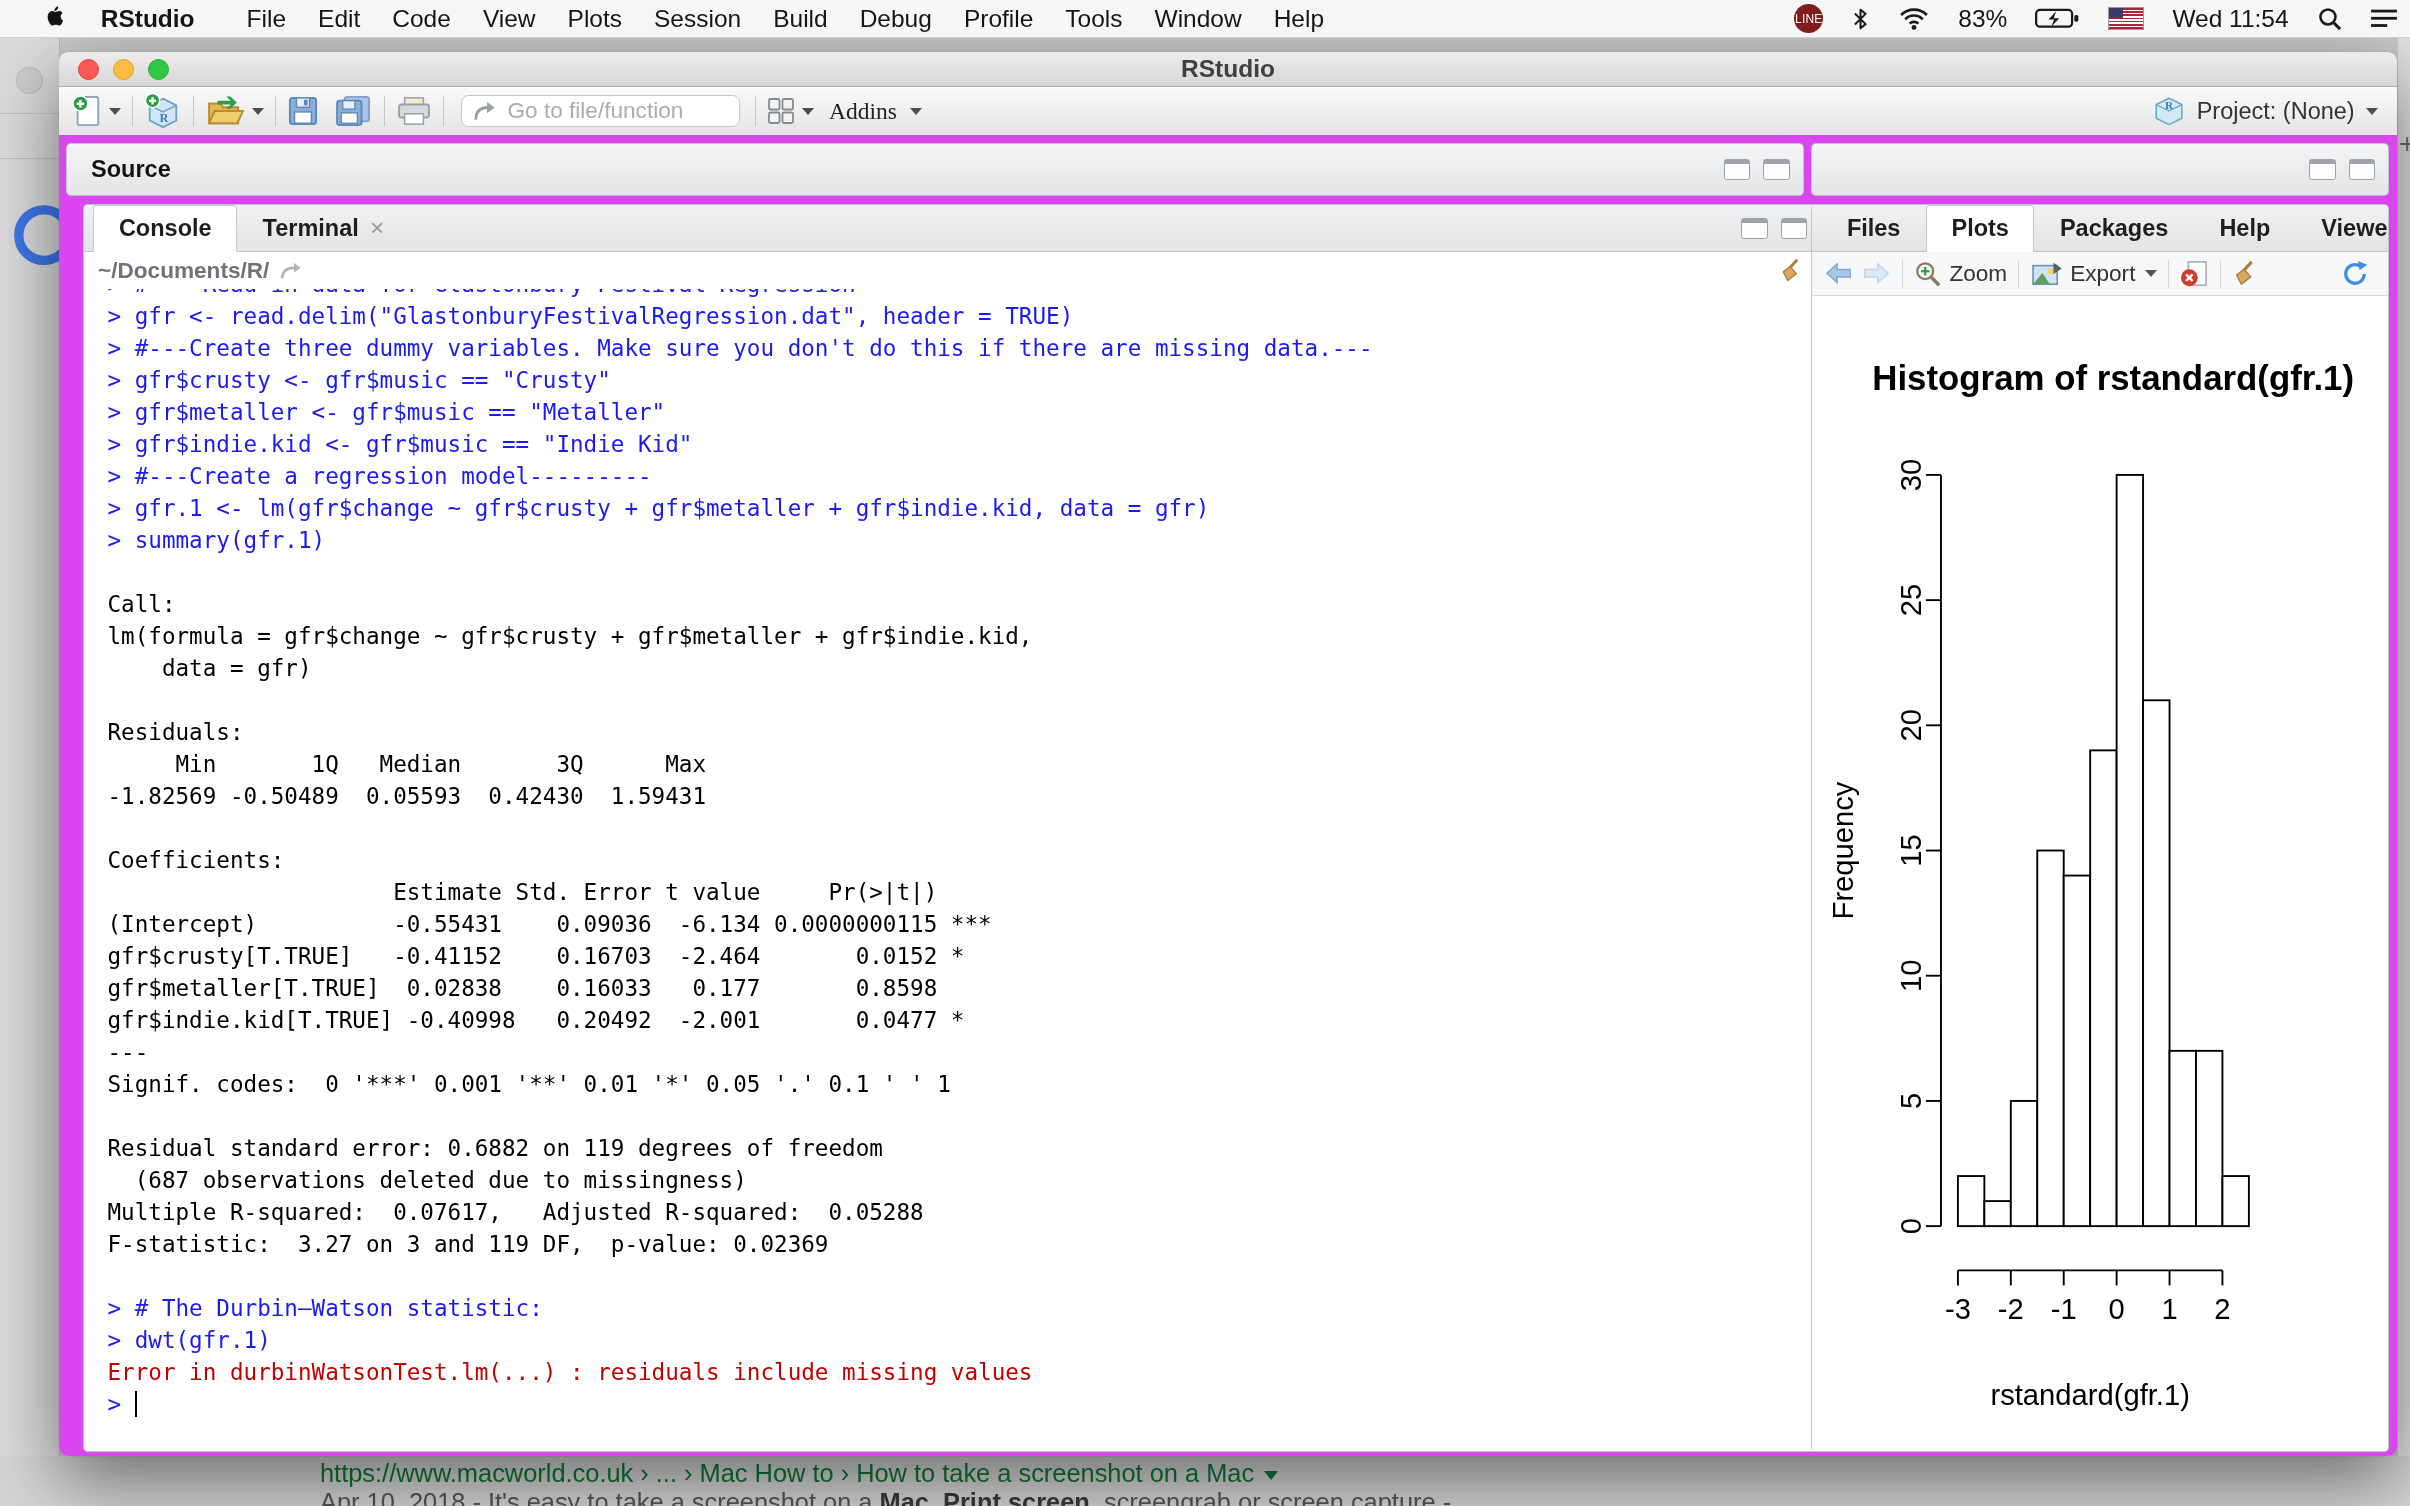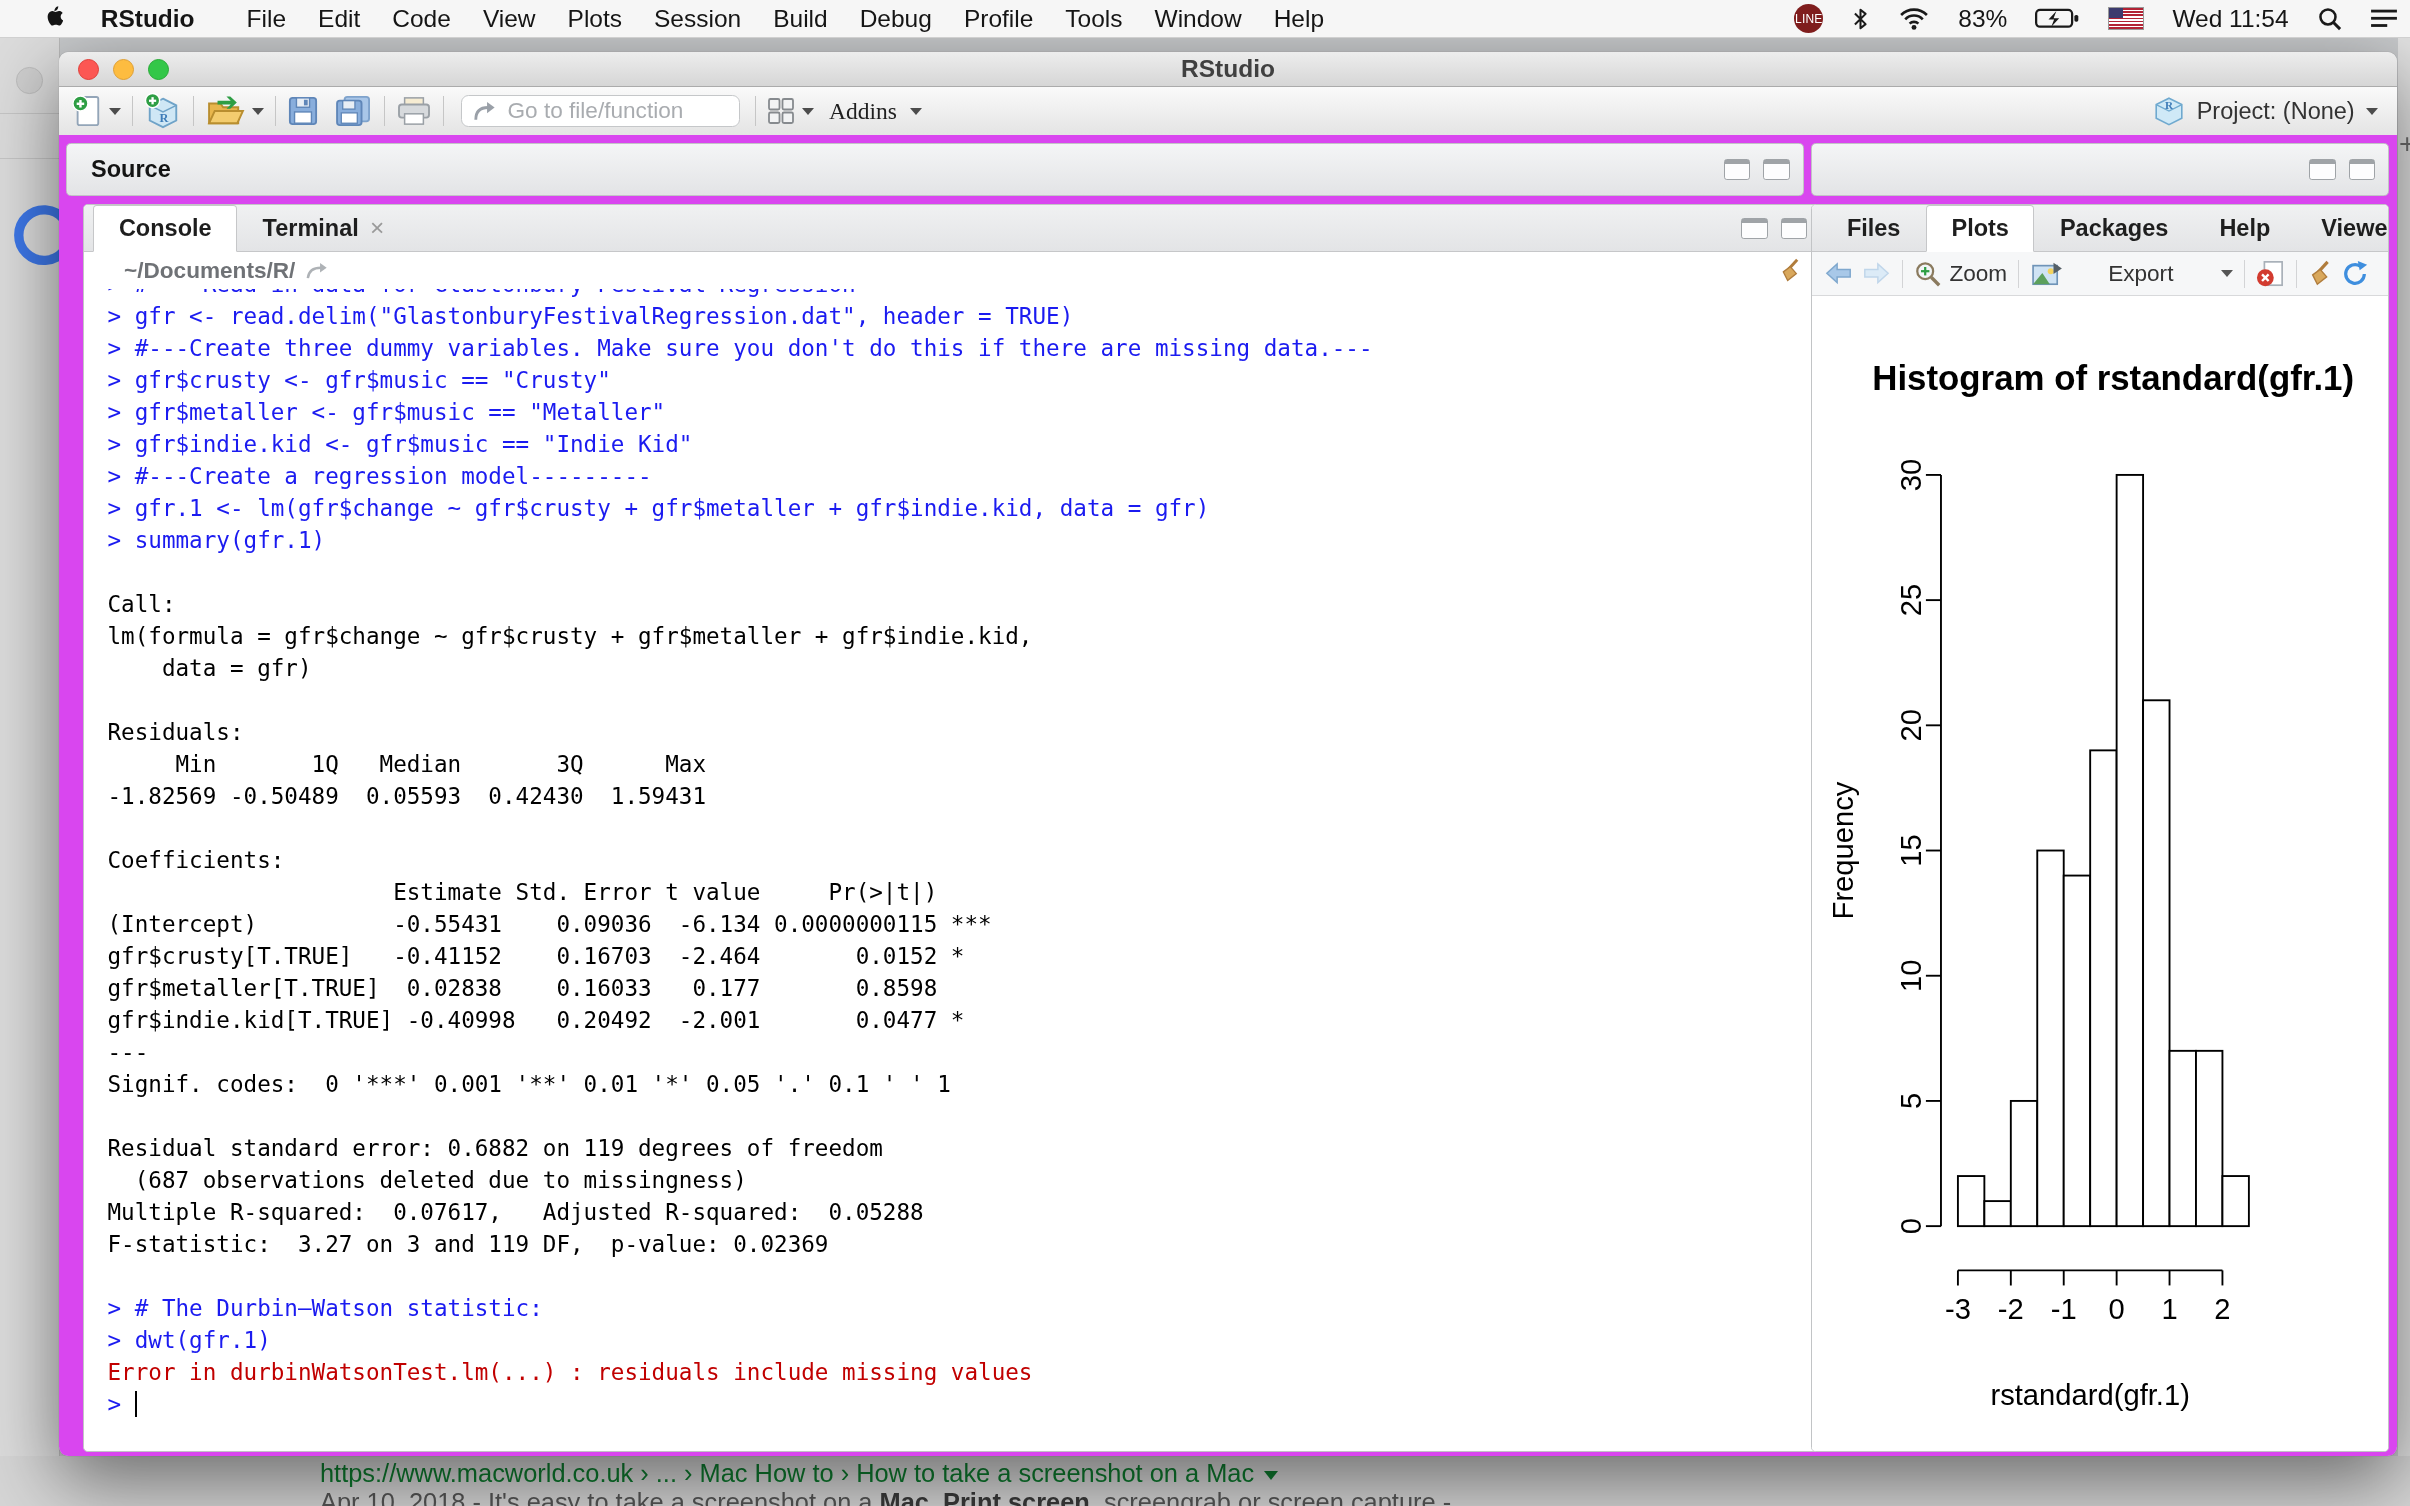--- a/index.html
+++ b/index.html
@@ -90,21 +90,21 @@
   .hdr-tab.sep{border-left:0.9px solid #cbcdd0;}
   
   .tabstrip{height:46px;background:linear-gradient(#f0f1f2,#e3e4e6);border-bottom:0.9px solid #c6c7c9;
     display:flex;align-items:stretch;padding-left:9.4px;flex:none;}
   .tab{font-size:23.5px;font-weight:700;color:#1e1e1e;padding:0 24.5px;display:flex;align-items:center;
     border:0.9px solid transparent;}
   .tab.active{background:#fff;border:0.9px solid #c6c7c9;border-bottom-color:#fff;margin-bottom:-0.9px;
     border-radius:3.8px 3.8px 0 0;}
   .tab .x{color:#9a9a9a;font-weight:400;margin-left:11.3px;font-size:24.5px;}
   
-  .pathrow{height:37px;background:#fff;display:flex;align-items:center;padding-left:40px;flex:none;}
+  .pathrow{height:37px;background:#fff;display:flex;align-items:center;padding-left:14px;flex:none;}
   .path{font-size:22.6px;font-weight:700;color:#6f7276;}
   .console-scroll{flex:1;position:relative;overflow:hidden;}
   #console-lines{position:absolute;left:23.5px;top:-21px;right:3.8px;
     font-family:"DejaVu Sans Mono","Liberation Mono",monospace;
     font-size:22.6px;line-height:32px;white-space:pre;}
   .cline{min-height:32px;white-space:pre;}
   .cursor{display:inline-block;width:1.9px;height:25.4px;background:#000;vertical-align:-4.7px;}
   
   .ptoolbar{height:43px;background:#f6f7f8;border-bottom:0.9px solid #d8d9db;display:flex;
     align-items:center;padding:0 13px;flex:none;font-size:22.6px;color:#333;}
@@ -351,21 +351,21 @@
         <div style="display:flex;align-items:center;">
           <svg width="28" height="28" viewBox="0 0 30 30">
             <circle cx="12" cy="12" r="8.5" fill="#f3f6f8" stroke="#8a7a5e" stroke-width="2.4"></circle>
             <line x1="18.5" y1="18.5" x2="27" y2="27" stroke="#8a7a5e" stroke-width="3.6"></line>
             <rect x="7.5" y="10.8" width="9" height="2.4" fill="#2e9e44"></rect>
               <rect x="10.8" y="7.5" width="2.4" height="9" fill="#2e9e44"></rect>
           </svg>
           <div class="plabel">Zoom</div>
         </div>
         <div class="psep"></div>
-        <div style="display:flex;align-items:center;gap:38px;">
+        <div style="display:flex;align-items:center;">
           <svg width="32" height="26" viewBox="0 0 34 28">
             <rect x="2" y="5" width="26" height="20" fill="#cfe3f4" stroke="#6f94b8" stroke-width="1.8"></rect>
             <polygon points="2,25 12,13 20,25" fill="#5ca05c"></polygon>
             <circle cx="21" cy="11" r="3.2" fill="#f4d35e"></circle>
             <polygon points="24,2 33,8 24,14" fill="#555f66"></polygon>
           </svg>
           <div class="plabel">Export</div>
           <div class="caret" style="margin-left:9.4px;border-top-color:#555"></div>
         </div>
         <div class="psep"></div>

